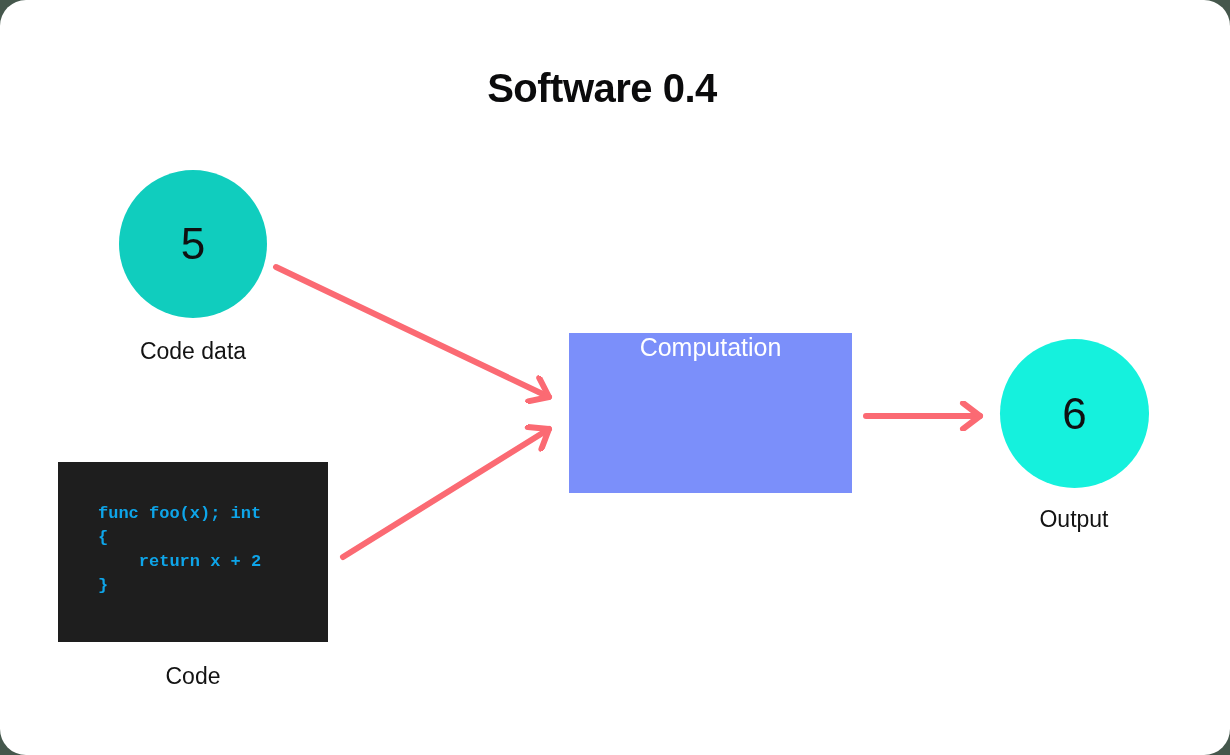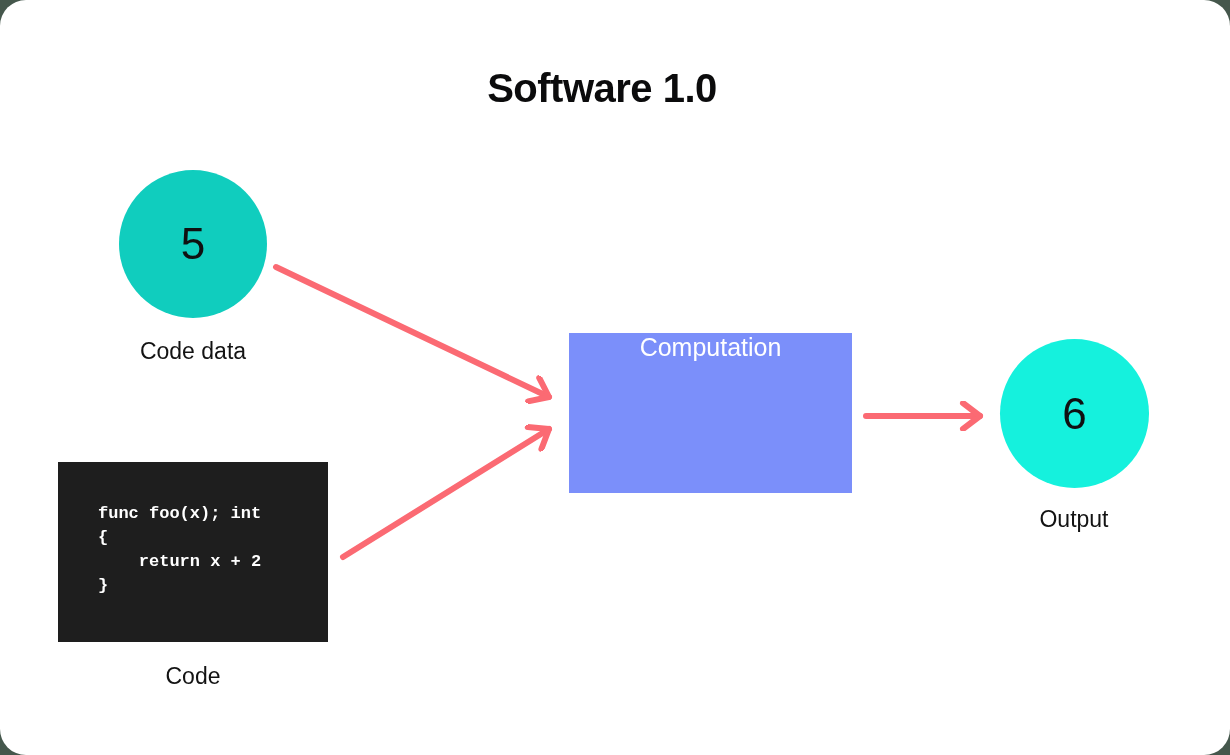--- a/index.html
+++ b/index.html
@@ -97,29 +97,29 @@
     width: 1230px;
     height: 755px;
     pointer-events: none;
   }
 </style>
 </head>
 <body>
 
 <div class="canvas" style="color: rgb(19, 19, 19);">
 
-  <h1 class="diagram-title">Software 1.0</h1>
+  <h1 class="diagram-title">Software 0.4</h1>
 
   <div class="node-circle circle-input" style="background-color: rgb(16, 205, 190);">
     <span class="circle-value">5</span>
   </div>
   <div class="node-label label-input">Code data</div>
 
   <div class="code-block" style="background-color: rgb(30, 30, 30);">
-    <div style="color: #ffffff;">
+    <div style="color: #0ea5e9;">
       <div class="code-line">func foo(x); int</div>
       <div class="code-line">{</div>
       <div class="code-line">    return x + 2</div>
       <div class="code-line">}</div>
     </div>
   </div>
   <div class="node-label label-code">Code</div>
 
   <div class="computation-box" style="background-color: rgb(123, 143, 250);">
     <span class="computation-label" style="color: rgb(255, 255, 255);">Computation</span>

